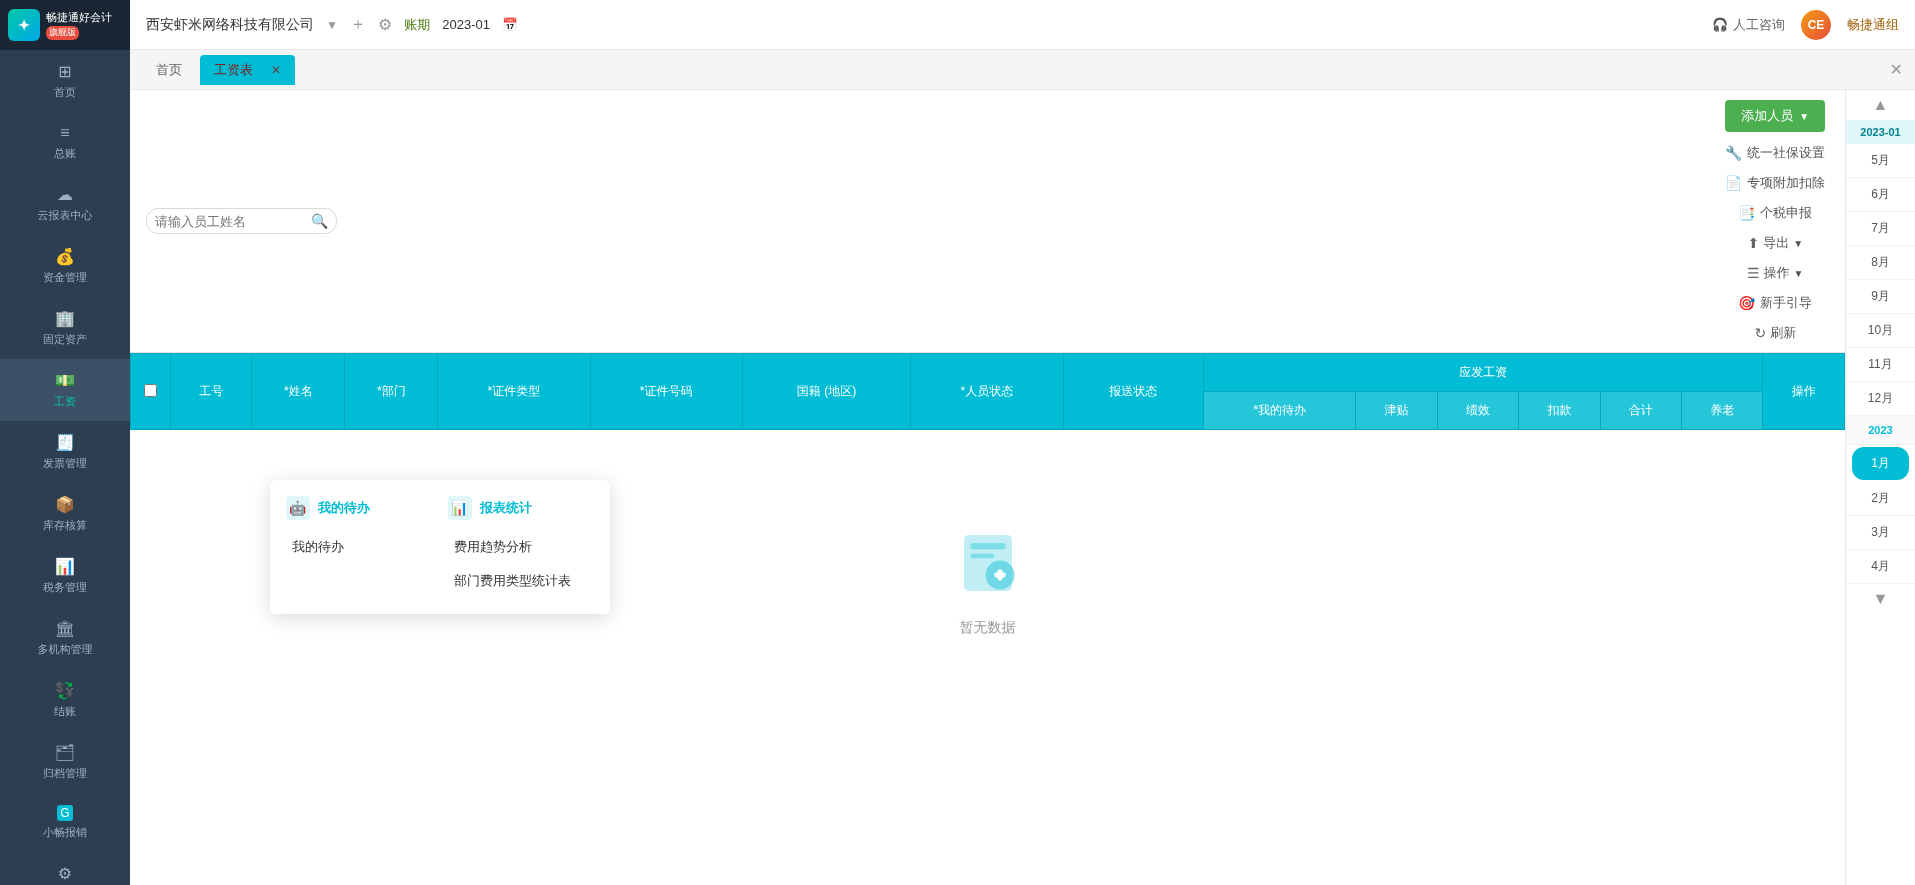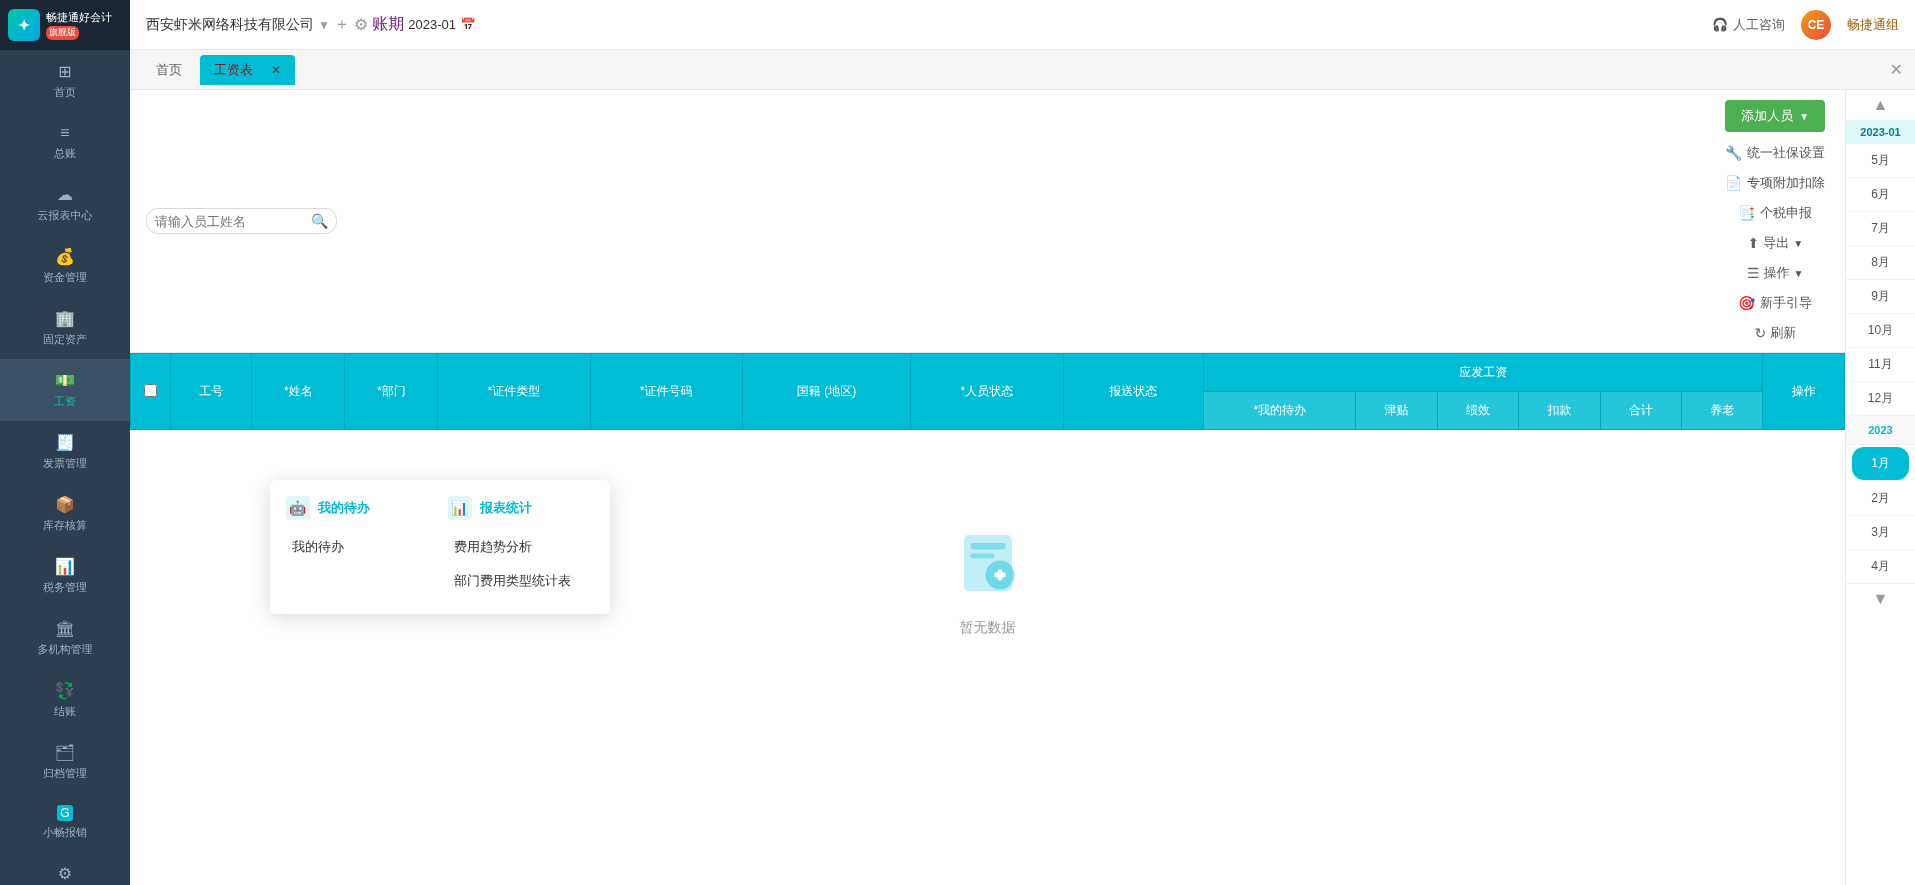--- a/index.html
+++ b/index.html
@@ -17,26 +17,26 @@
     .sidebar-nav { flex: 1; overflow-y: auto; }
     .sidebar-item { display: flex; flex-direction: column; align-items: center; padding: 12px 5px; cursor: pointer; color: #a0aec0; font-size: 12px; gap: 4px; transition: background 0.2s; }
     .sidebar-item.active { background: #3d5166; color: #00c9a7; }
     .sidebar-item-icon { font-size: 16px; }
     .sidebar-item-label { font-size: 11px; text-align: center; }
 
     
     .main-area { flex: 1; display: flex; flex-direction: column; overflow: hidden; }
 
     
-    .top-bar { height: 50px; background: white; border-bottom: 1px solid #e8e8e8; display: flex; align-items: center; padding: 8px 16px; gap: 4px; flex-shrink: 0; }
+    .top-bar { height: 50px; background: white; border-bottom: 1px solid #e8e8e8; display: flex; align-items: center; padding: 8px 16px; gap: 12px; flex-shrink: 0; }
     .company-name { font-size: 14px; color: #333; font-weight: 500; }
     .top-bar-arrow { color: #999; font-size: 12px; cursor: pointer; }
     .top-bar-add { color: #999; font-size: 16px; cursor: pointer; }
     .top-bar-settings { color: #999; font-size: 16px; cursor: pointer; }
-    .period-label { color: #701a75; font-size: 16px; }
+    .period-label { color: #4d7c0f; font-size: 13px; }
     .period-value { color: #333; font-size: 13px; font-weight: 500; }
     .period-cal { color: #999; cursor: pointer; }
     .top-bar-right { margin-left: auto; display: flex; align-items: center; gap: 16px; }
     .customer-service { display: flex; align-items: center; gap: 4px; color: #666; font-size: 13px; cursor: pointer; }
     .user-avatar { width: 30px; height: 30px; background: linear-gradient(135deg, #f39c12, #e74c3c); border-radius: 50%; display: flex; align-items: center; justify-content: center; color: white; font-size: 12px; font-weight: bold; }
     .user-name { color: #a16207; font-size: 13px; }
 
     
     .tab-bar { height: 40px; background: #f5f5f5; border-bottom: 1px solid #e8e8e8; display: flex; align-items: center; padding: 0 12px; gap: 4px; flex-shrink: 0; }
     .tab { padding: 6px 14px; cursor: pointer; font-size: 13px; color: #666; border-radius: 4px 4px 0 0; }

